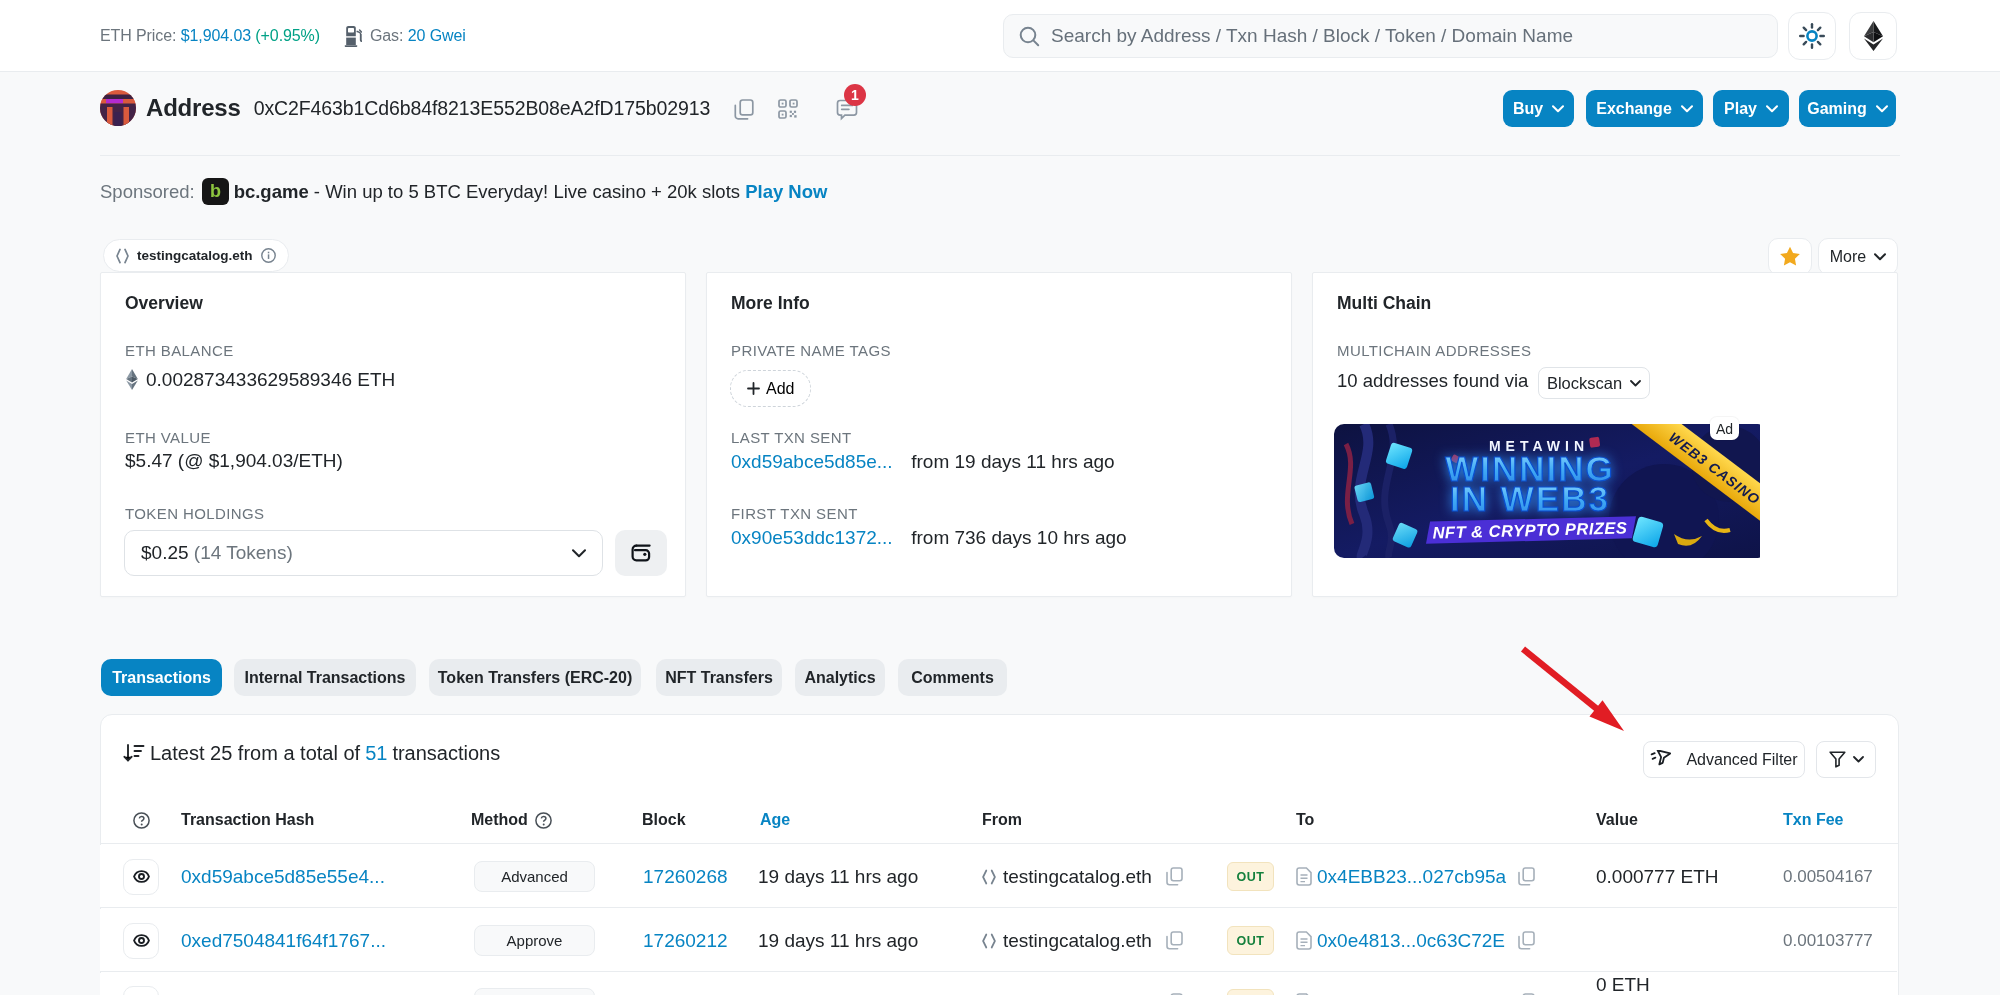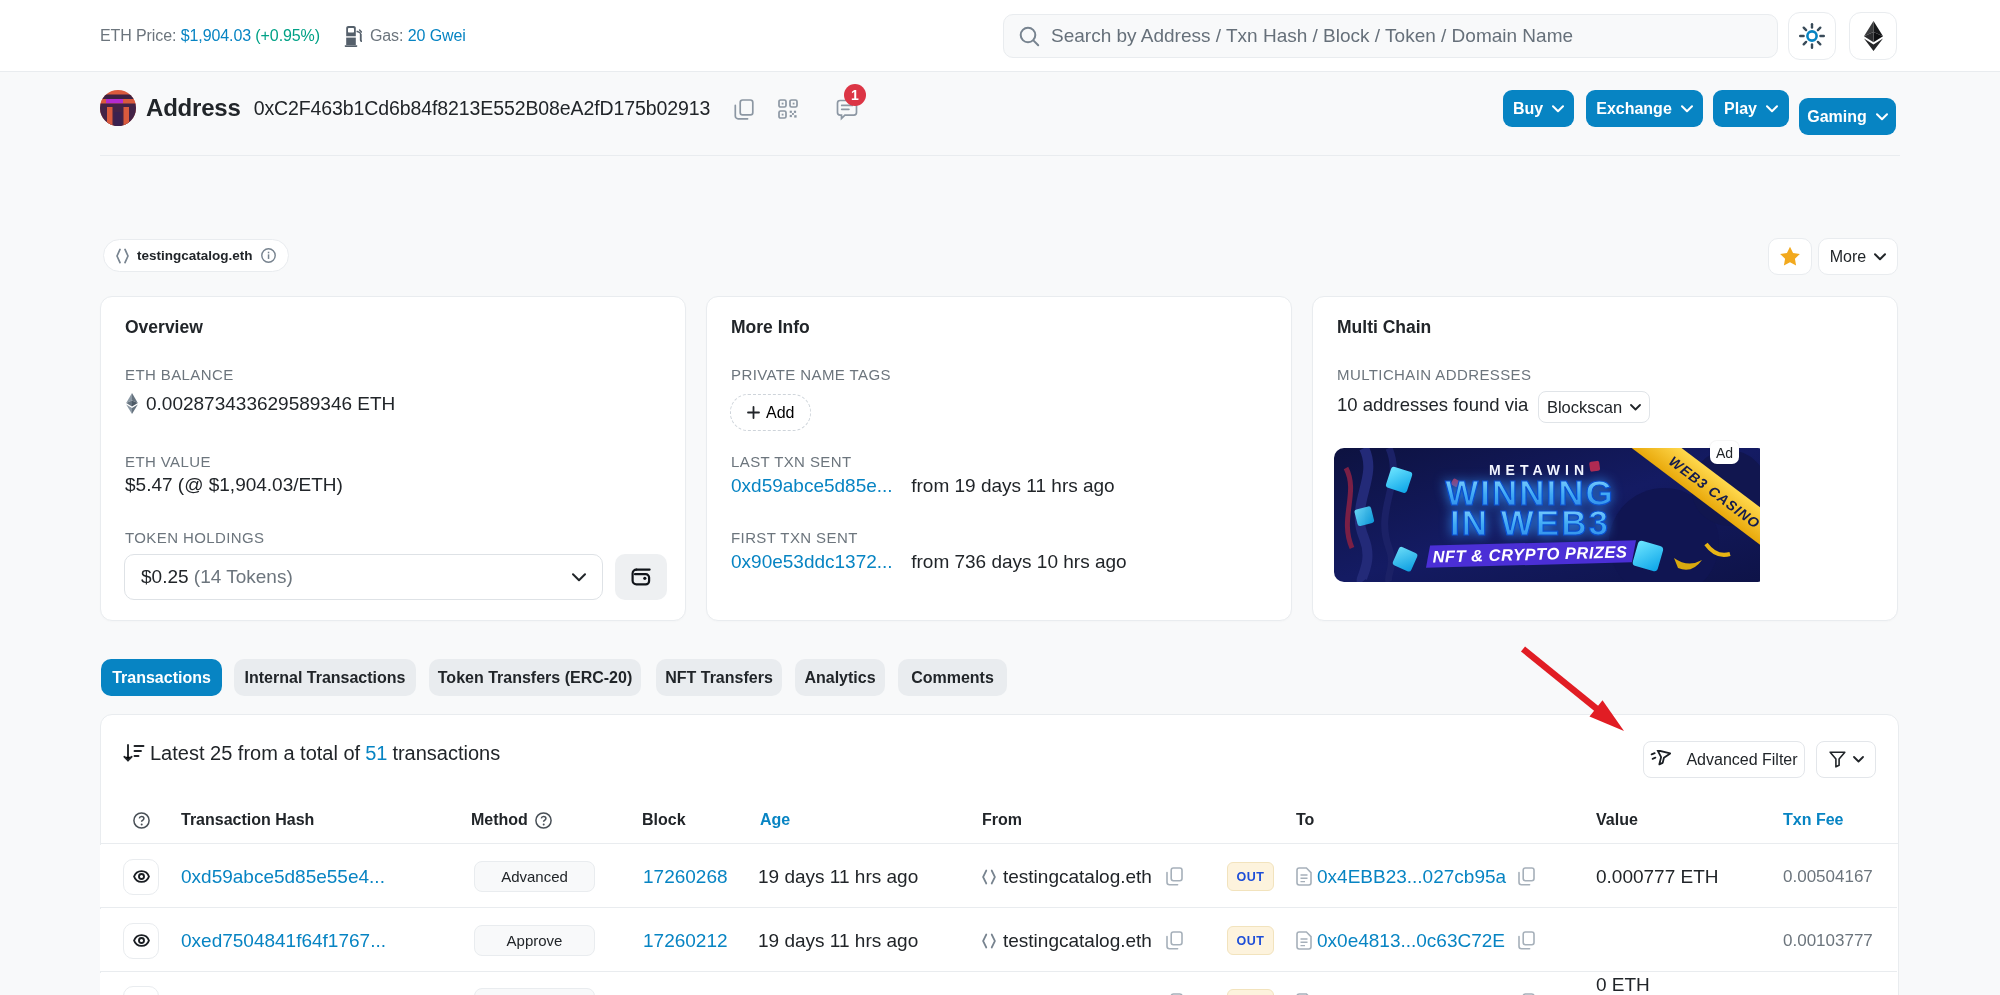--- a/index.html
+++ b/index.html
@@ -34,21 +34,21 @@
   .bc-logo { width:27px; height:27px; background:#161616; border-radius:6px; display:inline-flex; align-items:center; justify-content:center; margin:0 5px 0 7px; }
   .bold { font-weight:700; }
 
   
   .nametag { position:absolute; left:103px; top:239px; height:33px; border:1px solid #e9ecef; background:#fff; border-radius:17px; display:flex; align-items:center; padding:0 12px; gap:8px; cursor:pointer; }
   .nametag .nm { font-size:13.5px; font-weight:700; }
   .star-btn { position:absolute; left:1768px; top:238px; width:44px; height:37px; background:#fff; border:1px solid #e9ecef; border-radius:10px; display:flex; align-items:center; justify-content:center; cursor:pointer; }
   .more-btn { position:absolute; left:1818px; top:238px; width:80px; height:37px; background:#fff; border:1px solid #e9ecef; border-radius:10px; display:flex; align-items:center; justify-content:center; gap:8px; font-size:16px; color:#212529; cursor:pointer; }
 
   
-  .card { position:absolute; top:296px; height:325px; background:#fff; border:1px solid #e9ecef; border-radius:12px; box-shadow:0 1px 2px rgba(0,0,0,.02);padding-left:43px; }
+  .card { position:absolute; top:272px; height:325px; background:#fff; border:1px solid #e9ecef; border-radius:2px; box-shadow:0 1px 2px rgba(0,0,0,.02);padding-left:43px; }
   .card h3 { font-size:17.5px; font-weight:700; letter-spacing:0; position:absolute; left:24px; top:20px; }
   .cap { font-size:15px; color:#6c757d; letter-spacing:.4px; position:absolute; left:24px; white-space:nowrap; }
   .val { font-size:19px; position:absolute; left:24px; white-space:nowrap; }
 
   .ov-select { position:absolute; left:23px; top:257px; width:479px; height:46px; border:1px solid #dee2e6; border-radius:10px; background:#fff; display:flex; align-items:center; padding:0 16px; font-size:19px; cursor:pointer; }
   .wallet-btn { position:absolute; left:514px; top:257px; width:52px; height:46px; background:#eef0f2; border:none; border-radius:10px; display:flex; align-items:center; justify-content:center; cursor:pointer; }
 
   .add-btn { position:absolute; left:23px; top:97px; height:37px; border:1px dashed #ced4da; background:#fff; border-radius:18px; display:flex; align-items:center; padding:0 16px; gap:6px; font-size:16px; cursor:pointer; }
 
   .bs-select { position:absolute; left:225px; top:94px; width:112px; height:32px; border:1px solid #e0e4e8; background:#fff; border-radius:8px; display:flex; align-items:center; justify-content:center; gap:8px; font-size:16.5px; cursor:pointer; }
@@ -62,21 +62,21 @@
   
   .table-card { position:absolute; left:100px; top:714px; width:1799px; height:420px; background:#fff; border:1px solid #e9ecef; border-radius:12px; }
   .summary { position:absolute; left:123px; top:741px; height:24px; display:flex; align-items:center; font-size:20px; gap:5px; }
   .adv-btn { position:absolute; left:1643px; top:741px; width:162px; height:37px; background:#fff; border:1px solid #e3e6ea; border-radius:8px; display:flex; align-items:center; justify-content:center; gap:15px; font-size:16px; color:#212529; cursor:pointer;text-align:right; }
   .flt-btn { position:absolute; left:1816px; top:741px; width:60px; height:37px; background:#fff; border:1px solid #e3e6ea; border-radius:8px; display:flex; align-items:center; justify-content:center; gap:7px; cursor:pointer; }
   .th { position:absolute; top:0; height:48px; display:flex; align-items:center; font-size:16px; font-weight:700; letter-spacing:0; }
   .trow { position:absolute; left:1px; width:1797px; height:63px; border-bottom:1px solid #e9ecef; background:#fff; }
   .cell { position:absolute; top:0; height:63px; display:flex; align-items:center; font-size:19px; white-space:nowrap; }
   .eye-btn { width:36px; height:36px; border:1px solid #e9ecef; background:#fff; border-radius:10px; display:flex; align-items:center; justify-content:center; cursor:pointer; }
   .method-pill { width:121px; height:31px; border:1px solid #e9ecef; background:#f8f9fa; border-radius:8px; display:flex; align-items:center; justify-content:center; font-size:15px; color:#212529; }
-  .out-badge { width:47px; height:29px; background:#fdf3dd; border:1px solid #f2e3bd; border-radius:6px; display:flex; align-items:center; justify-content:center; font-size:12.5px; font-weight:700; color:#1d4ed8; letter-spacing:.5px; }
+  .out-badge { width:47px; height:29px; background:#fdf3dd; border:1px solid #f2e3bd; border-radius:6px; display:flex; align-items:center; justify-content:center; font-size:12.5px; font-weight:700; color:#15803d; letter-spacing:.5px; }
   .fee { color:#6c757d; font-size:17px !important; }
 
   .arrow-note { position:absolute; left:1500px; top:630px; width:160px; height:120px; pointer-events:none; z-index:50; }
 </style>
 </head>
 <body>
 
 <div id="stage">
 
   <div class="topbar">
@@ -207,29 +207,40 @@
     <svg width="12" height="8" viewBox="0 0 12 8">
         <path d="M1 1.2l5 5 5-5" fill="none" stroke="#fff" stroke-width="2" stroke-linecap="round" stroke-linejoin="round"></path>
       </svg>
   </button>
   <button class="btn-primary" style="left:1713px;width:76px;">
     <span>Play</span>
     <svg width="12" height="8" viewBox="0 0 12 8">
         <path d="M1 1.2l5 5 5-5" fill="none" stroke="#fff" stroke-width="2" stroke-linecap="round" stroke-linejoin="round"></path>
       </svg>
   </button>
-  <button class="btn-primary" style="left:1799px;width:97px;margin-top:8px;">
+  <button class="btn-primary" style="left:1799px;width:97px;">
     <span>Gaming</span>
     <svg width="12" height="8" viewBox="0 0 12 8">
         <path d="M1 1.2l5 5 5-5" fill="none" stroke="#fff" stroke-width="2" stroke-linecap="round" stroke-linejoin="round"></path>
       </svg>
   </button>
 
   <div class="hdr-divider"></div>
 
+  <div class="sponsored">
+    <span class="muted">Sponsored:</span>
+    <span class="bc-logo">
+      <svg width="19" height="19" viewBox="0 0 19 19">
+          <text x="9.5" y="15.3" text-anchor="middle" font-family="Liberation Sans, sans-serif" font-size="18" font-weight="800" fill="#8dc63f">b</text>
+        </svg>
+    </span>
+    <span class="bold">bc.game</span>&nbsp;
+    <span>- Win up to 5 BTC Everyday! Live casino + 20k slots</span>&nbsp;
+    <span class="link bold">Play Now</span>
+  </div>
 
   <div class="nametag">
     <span style="display:inline-flex;">
       <svg width="13" height="16" viewBox="0 0 13 16">
           <g fill="none" stroke="#77838f" stroke-width="1.7" stroke-linecap="round" stroke-linejoin="round">
             <path d="M4 1.4L1 8l3 6.6"></path>
             <path d="M9 1.4L12 8l-3 6.6"></path>
           </g>
         </svg>
     </span>

